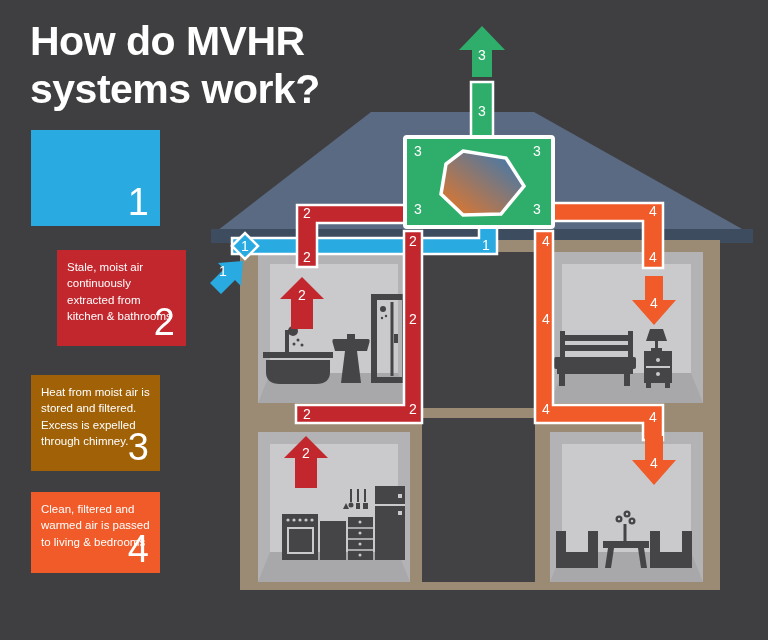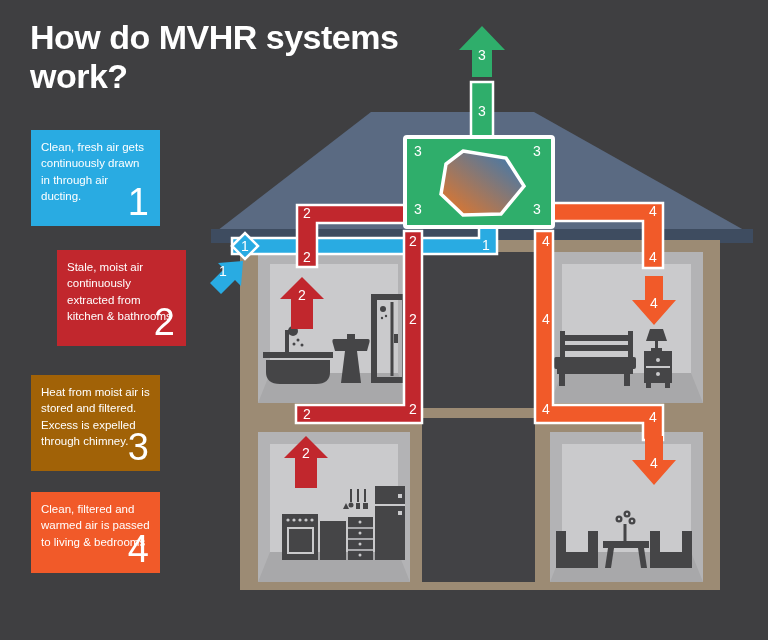--- a/index.html
+++ b/index.html
@@ -1,36 +1,35 @@
 <!DOCTYPE html>
 <html><head>
 <meta charset="utf-8">
 <style>
   html,body{margin:0;padding:0;background:#3f3f41;}
   #canvas{position:relative;width:768px;height:640px;overflow:hidden;background:#3f3f41;font-family:"Liberation Sans",sans-serif;}
-  .title{position:absolute;left:30px;top:18px;width:430px;font-size:34px;font-weight:700;color:#ffffff;line-height:1.16;letter-spacing:-0.5px;}
+  .title{position:absolute;left:30px;top:18px;width:430px;font-size:41px;font-weight:700;color:#ffffff;line-height:1.16;letter-spacing:-0.5px;}
   .step{position:absolute;left:31px;width:129px;color:#fff;}
   .step-text{padding:9px 10px 0 10px;font-size:11.5px;line-height:1.42;}
   .step-num{position:absolute;right:11px;bottom:2px;font-size:38px;font-weight:400;}
   .s1{top:130px;height:96px;background:#29abe2;}
   .s2{top:250px;height:96px;background:#c1272d;margin-left:26px;}
   .s3{top:375px;height:96px;background:#a16207;}
   .s4{top:492px;height:81px;background:#f15a29;}
   #scene{position:absolute;left:0;top:0;}
   .dl{position:absolute;color:#fff;font-size:14px;line-height:1;font-weight:400;}
 </style>
 </head>
 <body>
 
 <div id="canvas">
 
   <div class="title">How do MVHR systems work?</div>
 
   <div class="step s1">
-    <div class="step-text">Clean, fresh air gets continuously drawn in through air ducting.</div>
     <div class="step-num">1</div>
   </div>
   <div class="step s2">
     <div class="step-text">Stale, moist air continuously extracted from kitchen &amp; bathrooms</div>
     <div class="step-num">2</div>
   </div>
   <div class="step s3">
     <div class="step-text">Heat from moist air is stored and filtered. Excess is expelled through chimney.</div>
     <div class="step-num">3</div>
   </div>

